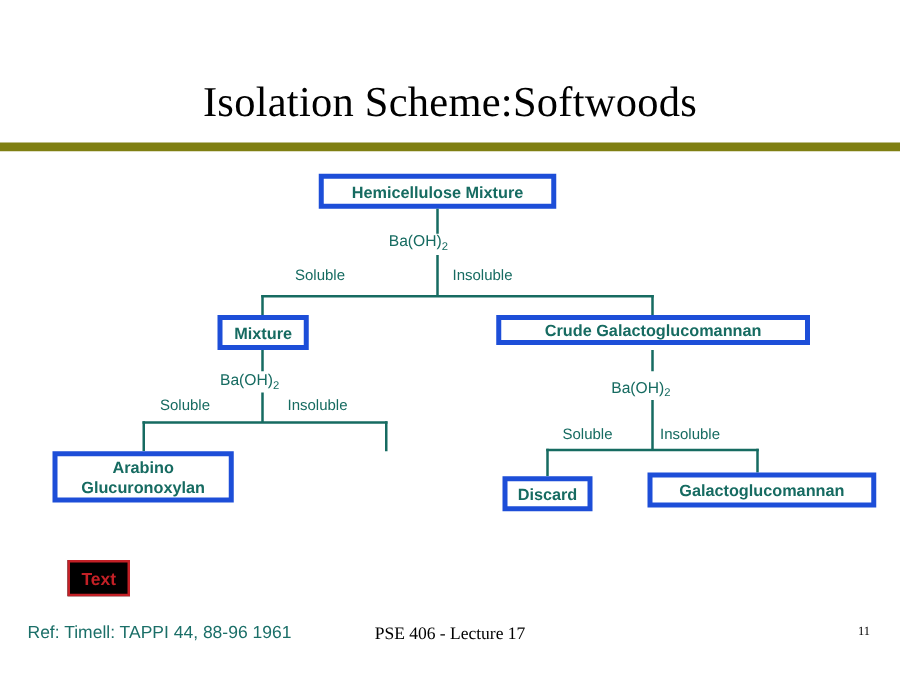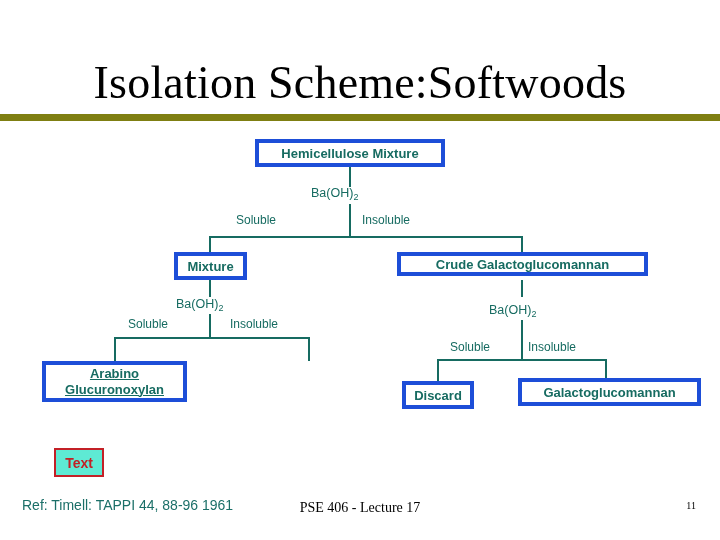--- a/index.html
+++ b/index.html
@@ -17,21 +17,21 @@
   }
 
   
   #slide-title {
     position: absolute;
     left: 0;
     top: 62px;
     width: 720px;
     text-align: center;
     font-family: "Liberation Serif", serif;
-    font-size: 46px;
+    font-size: 34px;
     line-height: 42px;
     color: #000000;
     letter-spacing: 0.2px;
     white-space: nowrap;
   }
   #title-rule {
     position: absolute;
     left: 0;
     top: 114px;
     width: 720px;
@@ -97,21 +97,21 @@
     width: 50px;
     height: 29px;
     box-sizing: border-box;
     border: 2px solid #c32026;
     color: #c32026;
     font-weight: bold;
     font-size: 14px;
     display: flex;
     align-items: center;
     justify-content: center;
-    background: #5eead4;
+    background: #000000;
   }
 
   
   #footer-ref {
     position: absolute;
     left: 22px;
     top: 497px;
     color: #1b6f68;
     font-size: 14px;
     white-space: nowrap;
@@ -175,21 +175,21 @@
   </div>
   <div class="vline" style="left:209px; top:314px; height:24px;"></div>
 
   <div class="edge-label" style="left:128px; top:317px;">Soluble</div>
   <div class="edge-label" style="left:230px; top:317px;">Insoluble</div>
 
   <div class="hline" style="left:114px; top:337px; width:196px;"></div>
   <div class="vline" style="left:114px; top:337px; height:24px;"></div>
   <div class="vline" style="left:308px; top:337px; height:24px;"></div>
 
-  <div class="node two-line" style="left:42px; top:361px; width:145px; height:41px; padding:0 14px;text-decoration:underline;">
+  <div class="node two-line" style="left:42px; top:361px; width:145px; height:41px; padding:0 14px;">
     <span>Arabino Glucuronoxylan</span>
   </div>
 
 
   <div class="vline" style="left:521px; top:280px; height:17px;"></div>
   <div class="edge-label reagent" style="left:489px; top:303px;">
     <span>Ba(OH)</span><sub>2</sub>
   </div>
   <div class="vline" style="left:521px; top:320px; height:40px;"></div>
 

